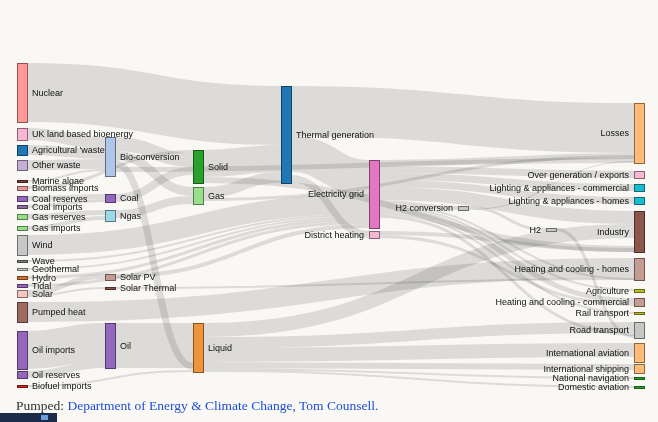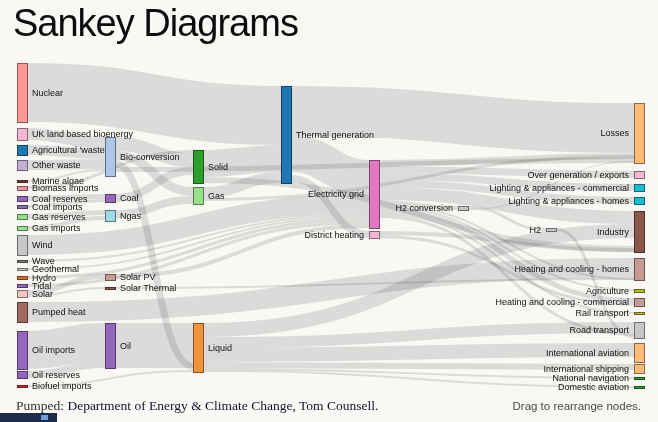--- a/index.html
+++ b/index.html
@@ -23,39 +23,38 @@
   svg.sankey{position:absolute;left:0;top:0;}
   .link{fill:none;stroke:#000;stroke-opacity:.115;}
   .node rect{shape-rendering:crispEdges;cursor:move;}
   .node text{
     font-family:"Liberation Sans",sans-serif;font-size:9px;fill:#111;
   }
   .source{
     position:absolute;left:16px;top:398px;
     font-family:"Liberation Serif",serif;font-size:13.5px;color:#333;
   }
-  .source a{color:#0f172a;text-decoration:none;cursor:pointer;}
+  .source a{color:#1d4ed8;text-decoration:none;cursor:pointer;}
   .hint{
     position:absolute;right:17px;top:400px;
     font-size:11.5px;color:#4a4a4a;
   }
   .corner-fragment{
     position:absolute;left:0;bottom:0;width:57px;height:9px;
     background:#1c2b4a;
   }
   .corner-fragment span{
     position:absolute;right:9px;top:2px;width:7px;height:5px;
     background:#6d9fd8;display:block;
   }
 </style>
 </head>
 <body>
 
 <div class="page">
-  <h1 class="title">Sankey Diagrams</h1>
 
   <svg class="sankey" id="sankey" width="658" height="422" viewBox="0 0 658 422">
       <g>
         <path d="M27,92.5C154,92.5 154,115.5 281,115.5" class="link" stroke-width="59"></path>
         <path d="M27,134C66,134 66,143 105,143" class="link" stroke-width="12"></path>
         <path d="M27,150C66,150 66,154 105,154" class="link" stroke-width="10"></path>
         <path d="M27,165C66,165 66,164 105,164" class="link" stroke-width="10"></path>
         <path d="M27,181C66,181 66,170 105,170" class="link" stroke-width="2"></path>
         <path d="M27,187.5C110,187.5 110,151.5 193,151.5" class="link" stroke-width="3"></path>
         <path d="M27,198.5C66,198.5 66,196.5 105,196.5" class="link" stroke-width="5"></path>
@@ -306,18 +305,17 @@
           <text x="629" y="390" text-anchor="end">Domestic aviation</text>
         </g>
       </g>
     </svg>
 
   <div class="source">
     <span>Pumped:</span>
     <a>Department of Energy &amp; Climate Change, Tom Counsell.</a>
   </div>
 
-  <div class="hint">Drag to rearrange nodes.</div>
 
   <div class="corner-fragment">
     <span></span>
   </div>
 </div>
 
 </body></html>

